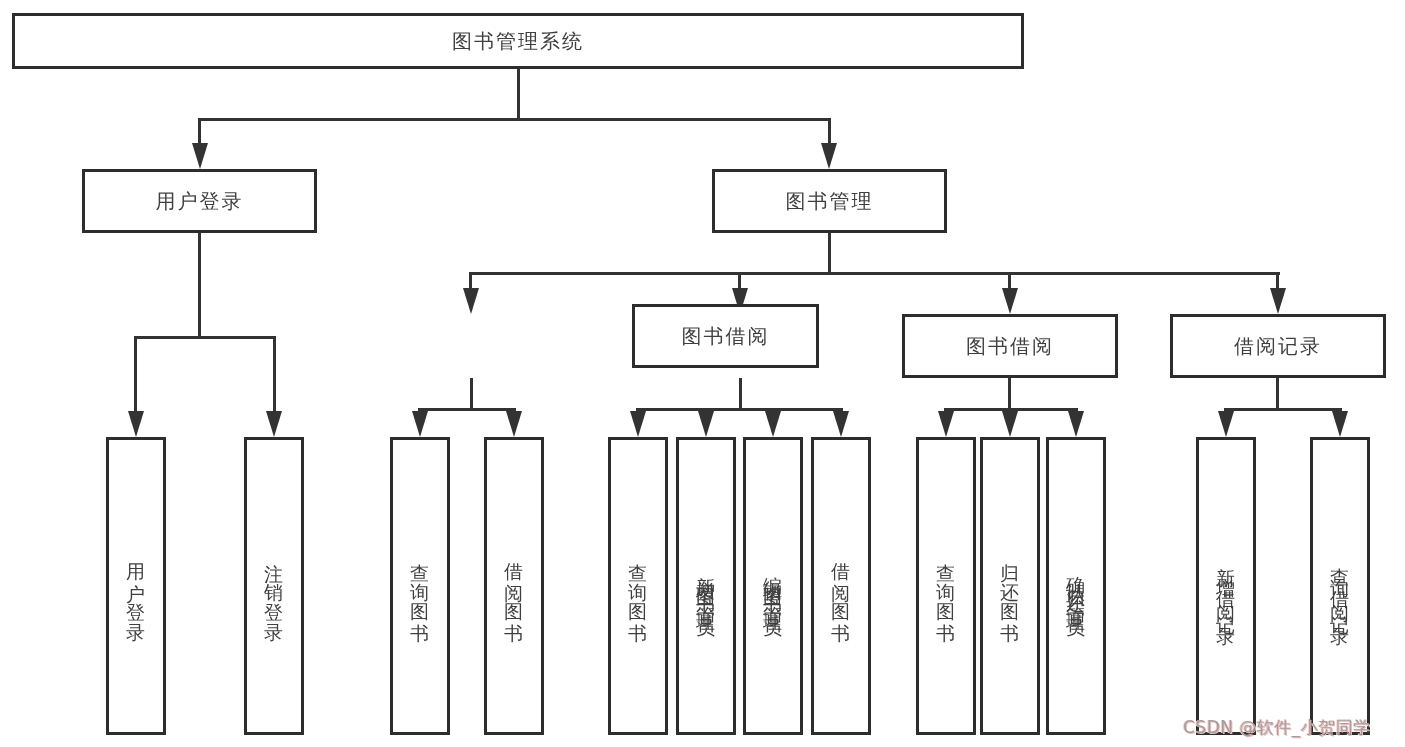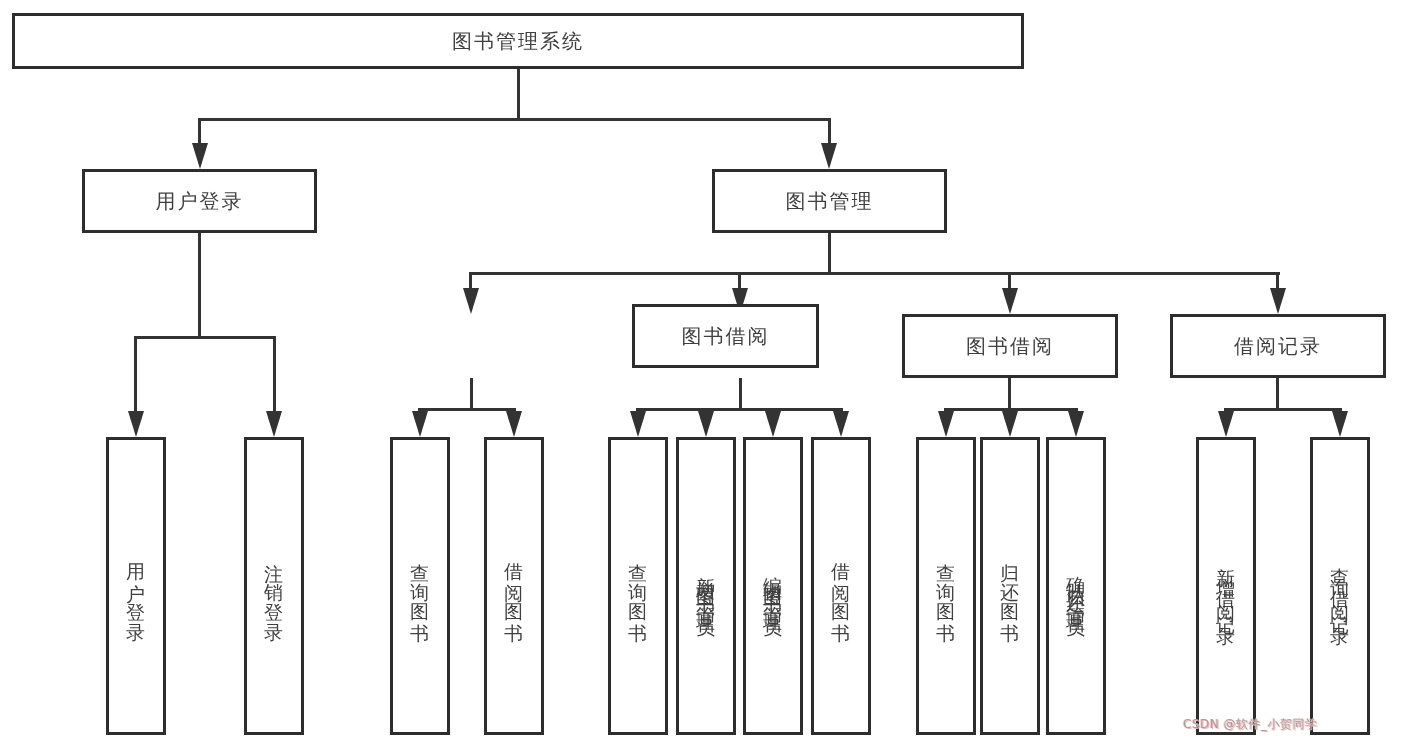--- a/index.html
+++ b/index.html
@@ -21,21 +21,21 @@
   .leaf.sp-m{letter-spacing:12px;}
   .leaf.sp-s{letter-spacing:6px;}
   .vline{position:absolute;width:3px;background:var(--line);}
   .hline{position:absolute;height:3px;background:var(--line);}
   .arr{
     position:absolute;width:0;height:0;
     border-left:8px solid transparent;border-right:8px solid transparent;
     border-top:26px solid var(--line);
   }
   .watermark{
-    position:absolute;left:1183px;top:716px;font-size:12px;color:#9f9f9f;
+    position:absolute;left:1183px;top:716px;font-size:17px;color:#9f9f9f;
     letter-spacing:0.5px;text-shadow:1px 1px 0 #f3b6b6, -1px 0 0 #f9d3d3;
     white-space:nowrap;
   }
 </style>
 </head>
 <body>
 
 <div class="canvas">
 
   <div class="box" style="left:12px;top:13px;width:1012px;height:56px;text-align:center;">图书管理系统</div>

